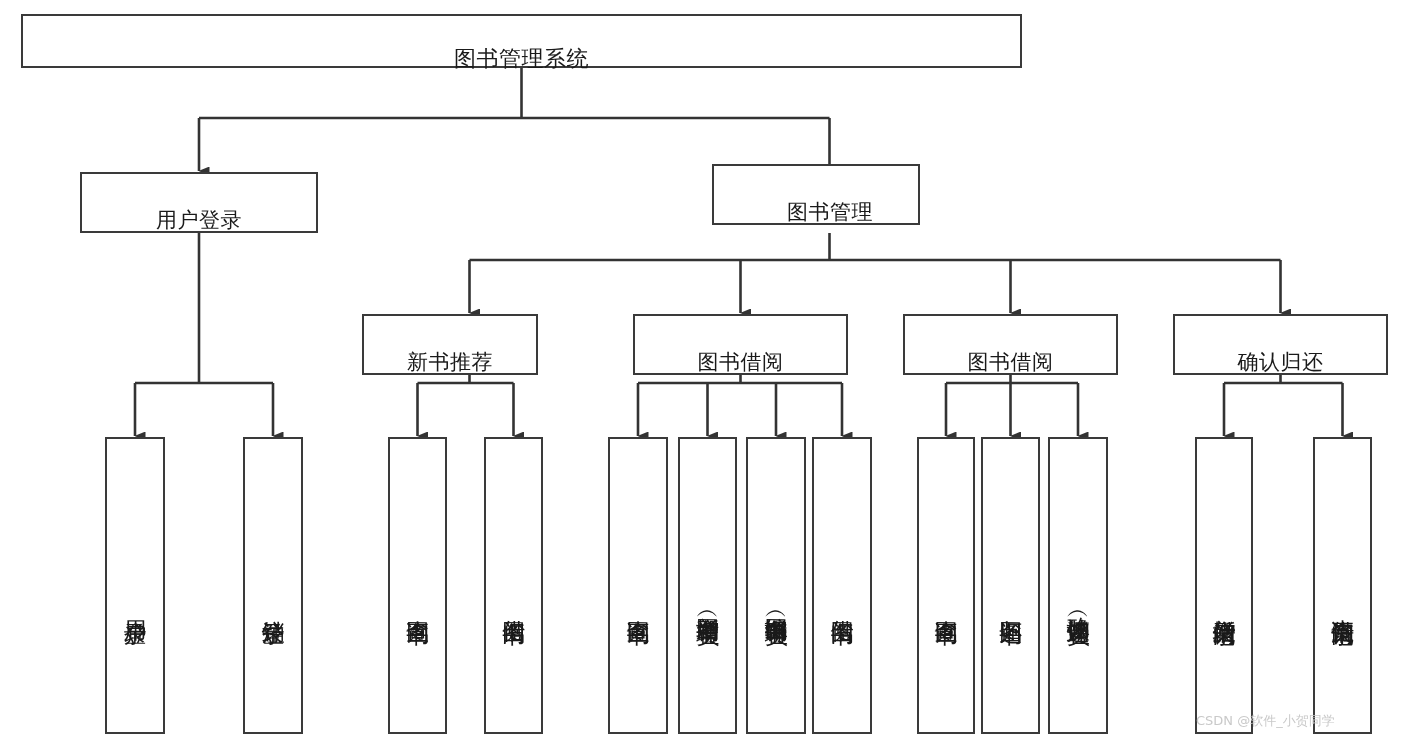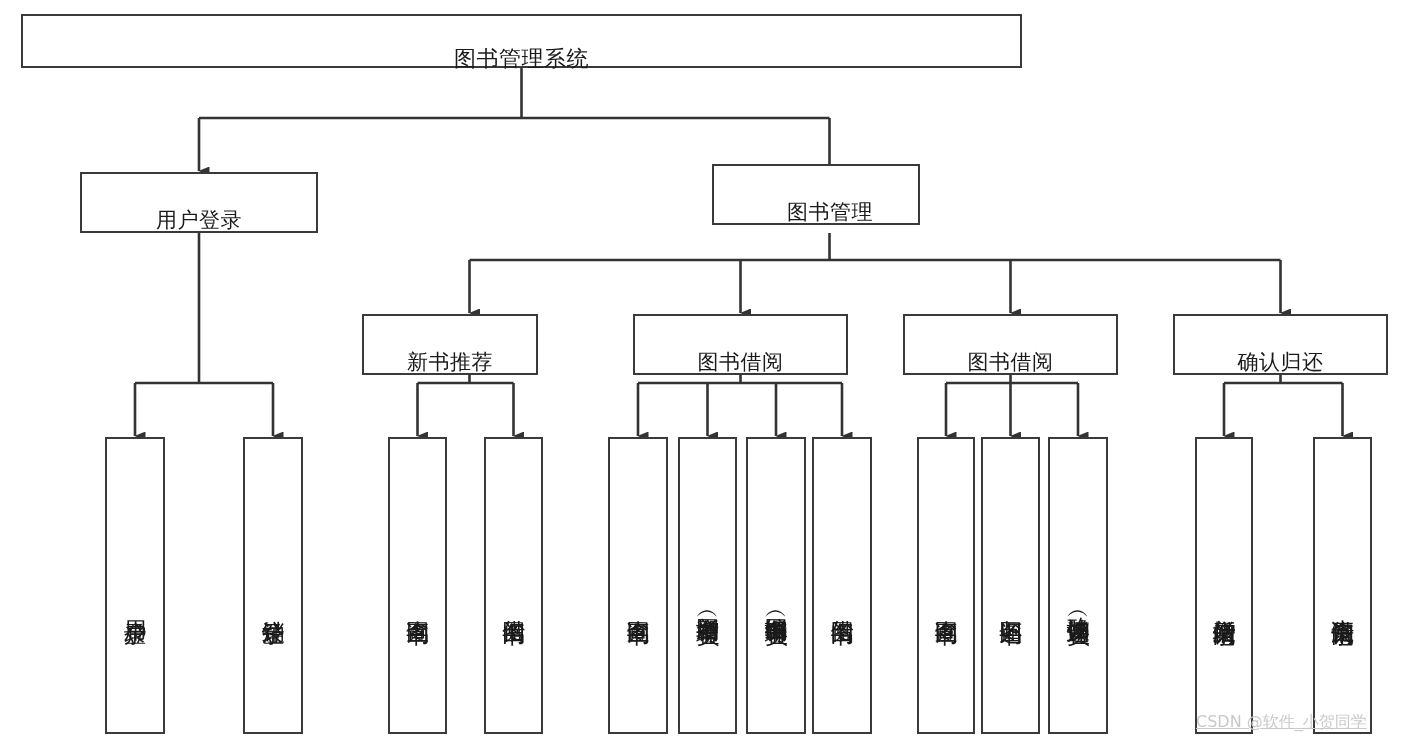--- a/index.html
+++ b/index.html
@@ -61,25 +61,24 @@
     writing-mode: vertical-rl;
     text-orientation: upright;
     font-size: 23px;
     line-height: 1.02;
     letter-spacing: 1px;
     max-height: 284px;
   }
   .watermark {
     position: absolute;
     color: #c9c9c9;
-    font-size: 16px;
+    font-size: 13px;
     white-space: nowrap;
     z-index: 5;
     font-family: "DejaVu Sans", "Liberation Sans", sans-serif;
-    text-decoration: underline;
   }
 </style>
 </head>
 <body>
 
 <div id="canvas">
   <svg id="edges" width="1405" height="747" viewBox="0 0 1405 747">
     <defs>
       <marker id="arrowhead" markerWidth="9" markerHeight="11" refX="4.5" refY="10.5" orient="auto" markerUnits="userSpaceOnUse">
         <path d="M0,0 L9,0 L4.5,11 Z" fill="#333333"></path>

